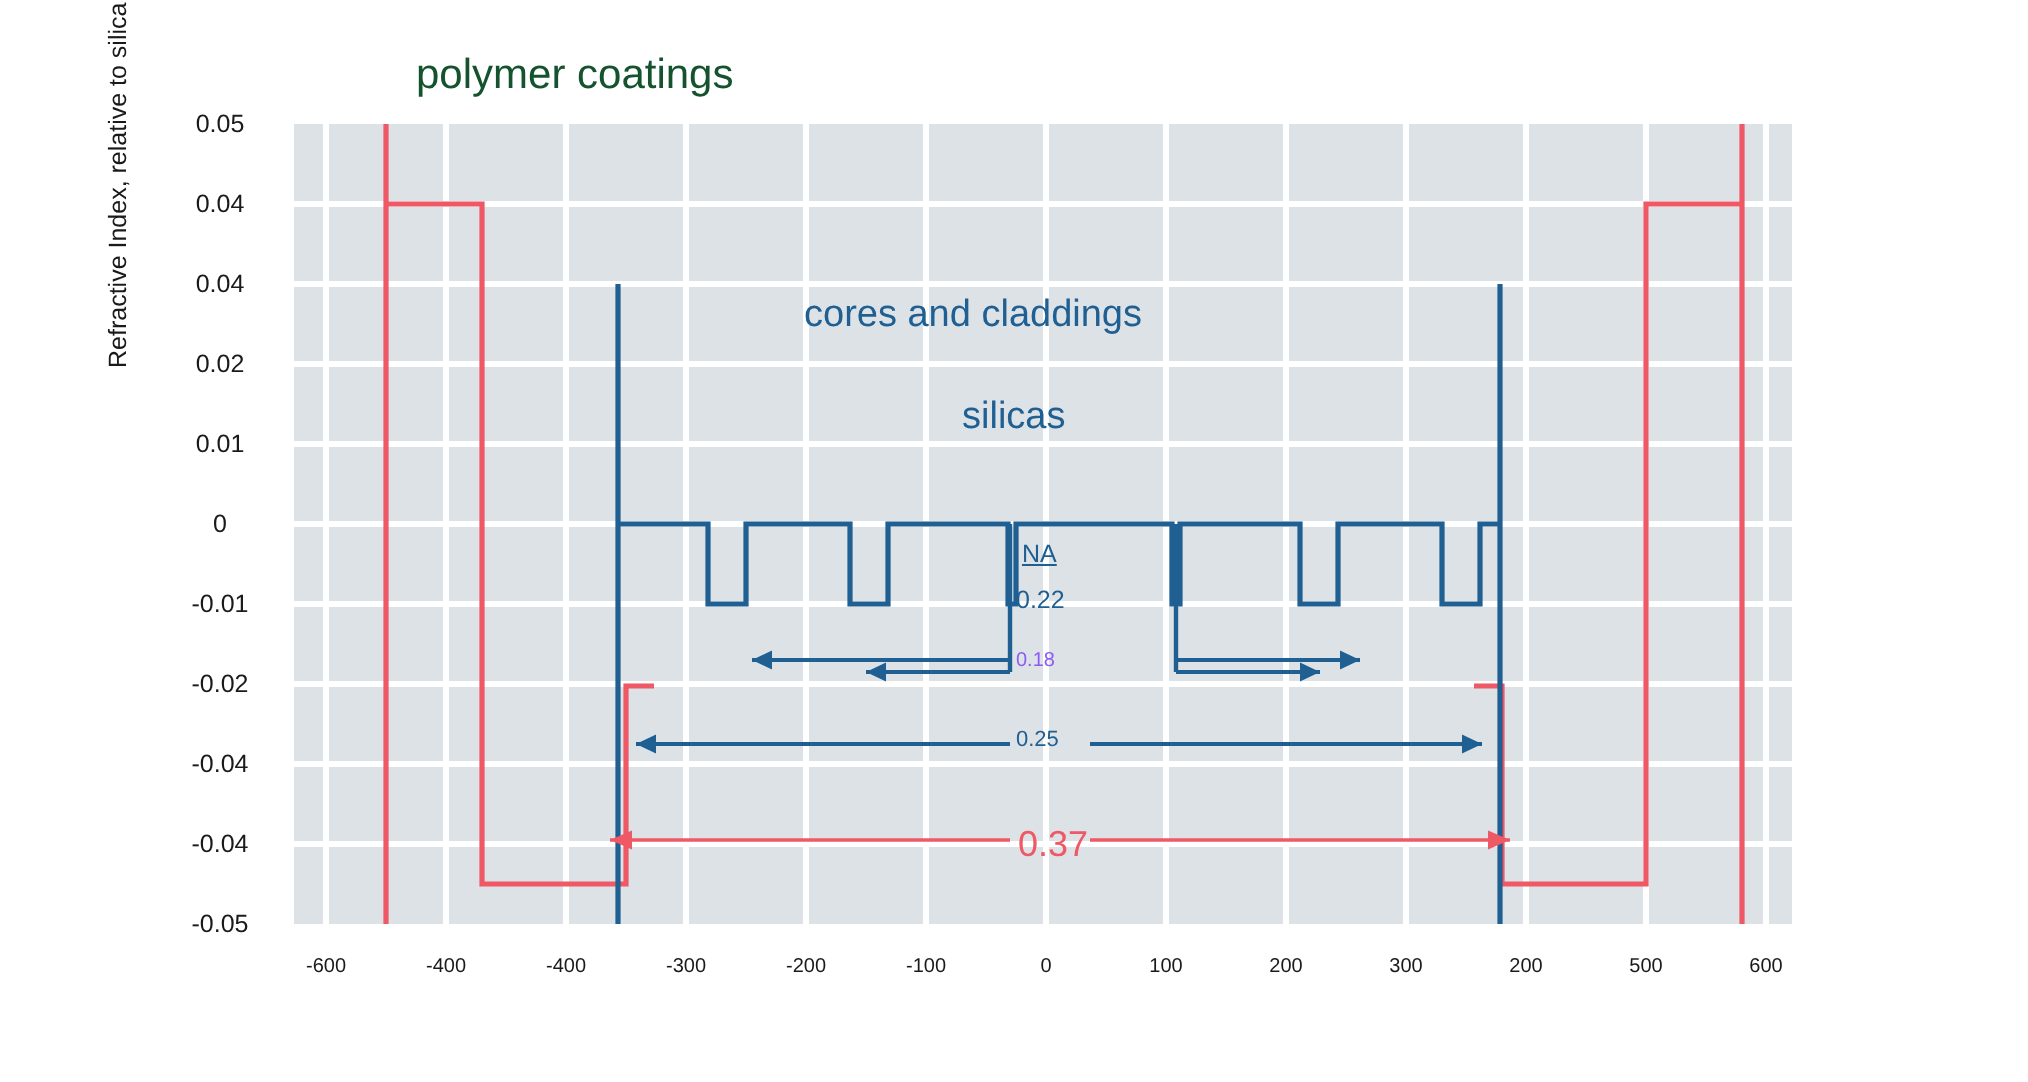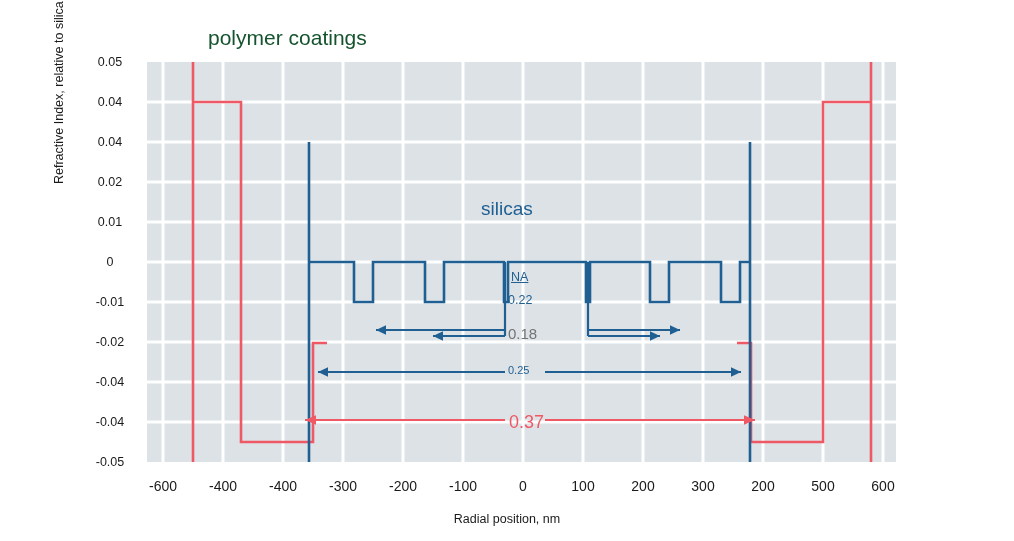--- a/index.html
+++ b/index.html
@@ -56,21 +56,21 @@
     top: 0;
     width: 62px;
     height: 541px;
   }
   .xtick {
     position: absolute;
     top: 478px;
     width: 70px;
     margin-left: -35px;
     text-align: center;
-    font-size: 14px;
+    font-size: 10px;
     color: #1a1a1a;
   }
   .annot {
     position: absolute;
     white-space: nowrap;
   }
   .annot-polymer {
     font-size: 21px;
     color: #14532d;
     left: 208px;
@@ -95,22 +95,22 @@
     top: 270px;
     text-decoration: underline;
   }
   .annot-na22 {
     font-size: 12.5px;
     color: #1f5f92;
     left: 508px;
     top: 293px;
   }
   .annot-018 {
-    font-size: 15px;
-    color: #737373;
+    font-size: 10px;
+    color: #8b5cf6;
     left: 508px;
     top: 325px;
   }
   .annot-025 {
     font-size: 11px;
     color: #1f5f92;
     left: 508px;
     top: 364px;
   }
   .annot-037 {
@@ -148,21 +148,20 @@
   <div class="xtick" style="left:403px">-200</div>
   <div class="xtick" style="left:463px">-100</div>
   <div class="xtick" style="left:523px">0</div>
   <div class="xtick" style="left:583px">100</div>
   <div class="xtick" style="left:643px">200</div>
   <div class="xtick" style="left:703px">300</div>
   <div class="xtick" style="left:763px">200</div>
   <div class="xtick" style="left:823px">500</div>
   <div class="xtick" style="left:883px">600</div>
 
-  <div class="xlabel">Radial position, nm</div>
 
   <svg id="plot" width="1014" height="541" style="position:absolute;left:0;top:0;">
     <defs>
       <marker id="ar-blue-r" markerWidth="11" markerHeight="11" refX="10" refY="5.5" orient="auto" markerUnits="userSpaceOnUse">
         <path d="M0,0.8 L10,5.5 L0,10.2 Z" fill="#1f5f92"></path>
       </marker>
       <marker id="ar-blue-l" markerWidth="11" markerHeight="11" refX="1" refY="5.5" orient="auto" markerUnits="userSpaceOnUse">
         <path d="M11,0.8 L1,5.5 L11,10.2 Z" fill="#1f5f92"></path>
       </marker>
       <marker id="ar-red-r" markerWidth="12" markerHeight="11" refX="11" refY="5.5" orient="auto" markerUnits="userSpaceOnUse">
@@ -232,20 +231,21 @@
     <line x1="588" y1="330" x2="680" y2="330" stroke="#1f5f92" stroke-width="2" marker-end="url(#ar-blue-r)"></line>
 
     <line x1="318" y1="372" x2="505" y2="372" stroke="#1f5f92" stroke-width="2" marker-start="url(#ar-blue-l)"></line>
     <line x1="545" y1="372" x2="741" y2="372" stroke="#1f5f92" stroke-width="2" marker-end="url(#ar-blue-r)"></line>
 
     <line x1="305" y1="420" x2="505" y2="420" stroke="#ef5865" stroke-width="1.8" marker-start="url(#ar-red-l)"></line>
     <line x1="545" y1="420" x2="755" y2="420" stroke="#ef5865" stroke-width="1.8" marker-end="url(#ar-red-r)"></line>
   </svg>
 
   <div class="annot annot-polymer">polymer coatings</div>
+  <div class="annot annot-cores">cores and claddings</div>
   <div class="annot annot-silicas">silicas</div>
   <div class="annot annot-na">NA</div>
   <div class="annot annot-na22">0.22</div>
   <div class="annot annot-018">0.18</div>
   <div class="annot annot-025">0.25</div>
   <div class="annot annot-037">0.37</div>
 
 </div>
 
 </body></html>

